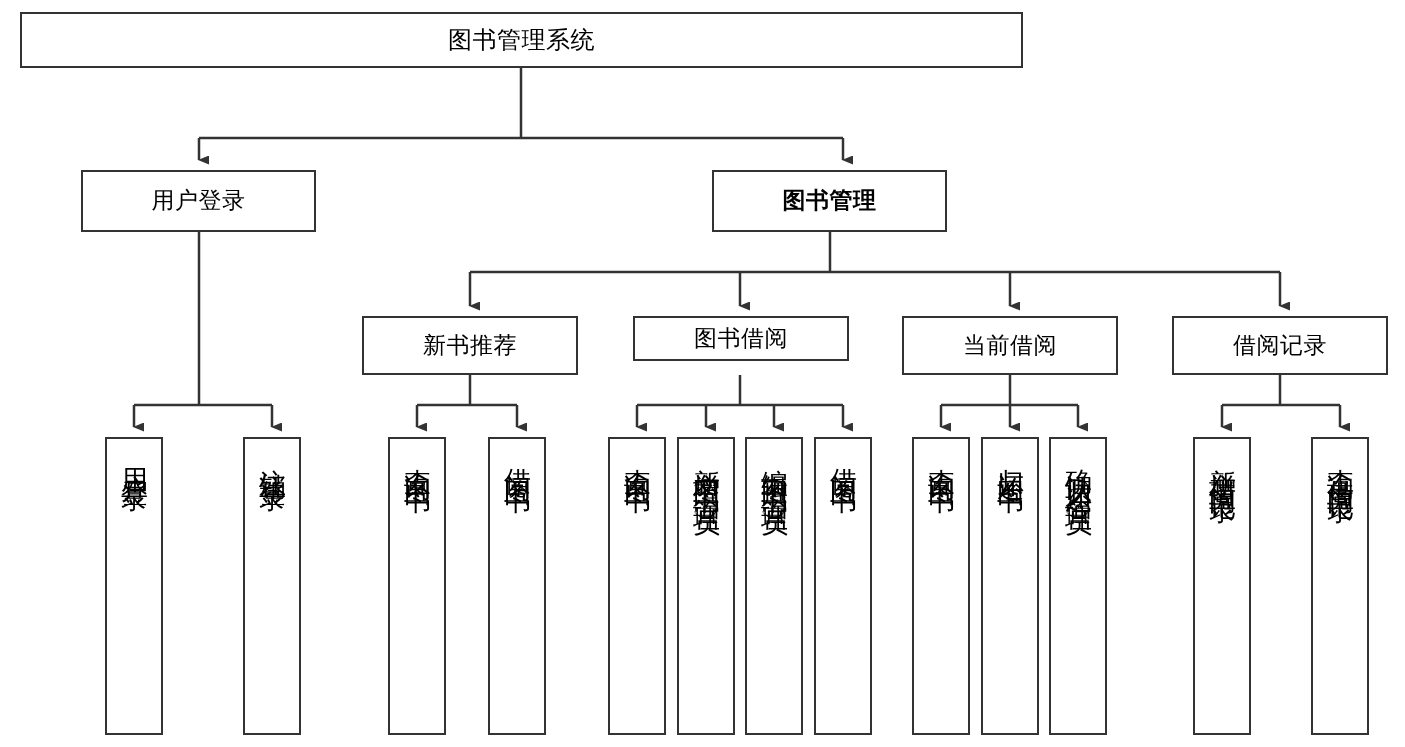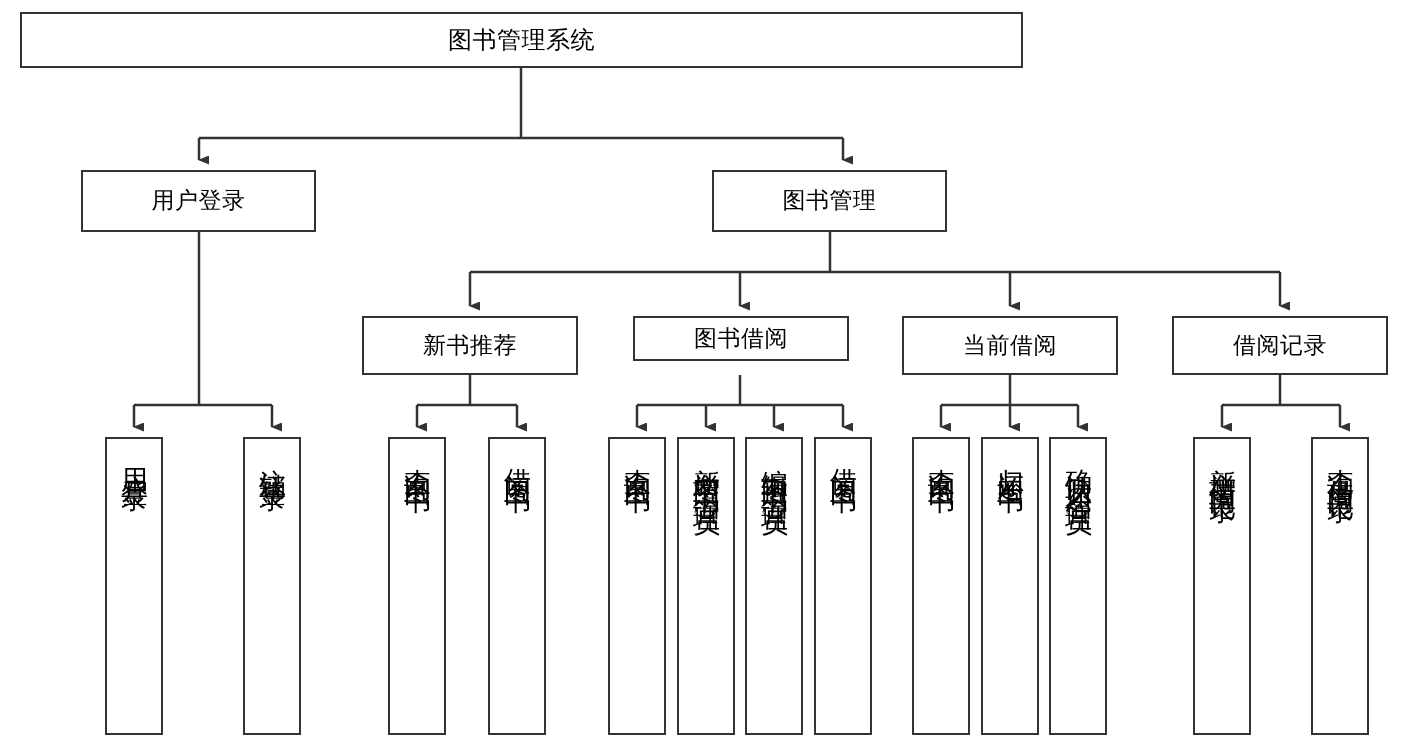--- a/index.html
+++ b/index.html
@@ -132,21 +132,21 @@
     </g>
   </svg>
 
   <div class="node horizontal root" style="left:20px; top:12px; width:1003px; height:56px;">
     <span class="label">图书管理系统</span>
   </div>
 
   <div class="node horizontal" style="left:81px; top:170px; width:235px; height:62px;">
     <span class="label">用户登录</span>
   </div>
-  <div class="node horizontal" style="left:712px; top:170px; width:235px; height:62px;">
+  <div class="node horizontal" style="left:712px; top:170px; width:235px; height:62px;font-weight:bold;">
     <span class="label">图书管理</span>
   </div>
 
   <div class="node horizontal" style="left:362px; top:316px; width:216px; height:59px;">
     <span class="label">新书推荐</span>
   </div>
   <div class="node horizontal" style="left:633px; top:316px; width:216px; height:45px;">
     <span class="label">图书借阅</span>
   </div>
   <div class="node horizontal" style="left:1172px; top:316px; width:216px; height:59px;">

